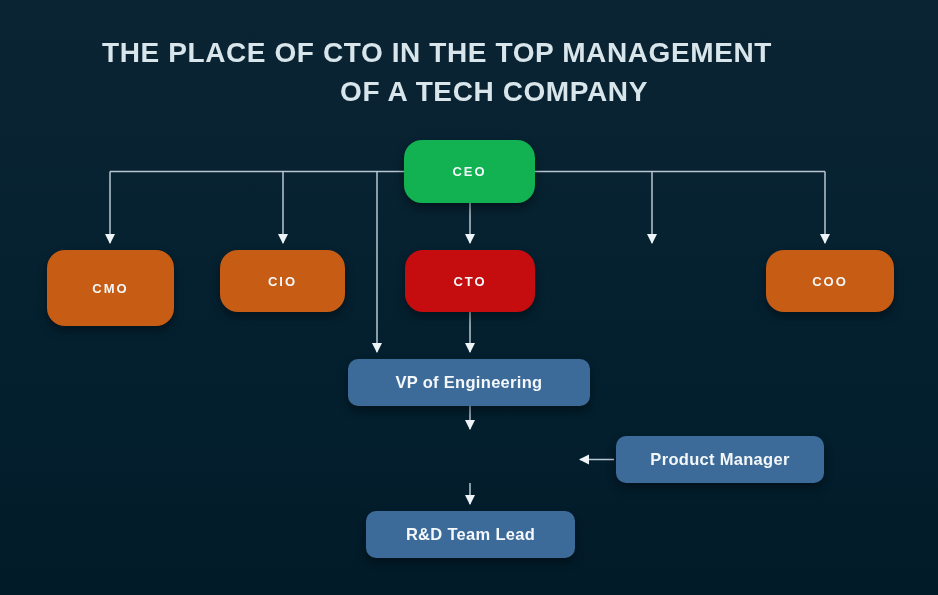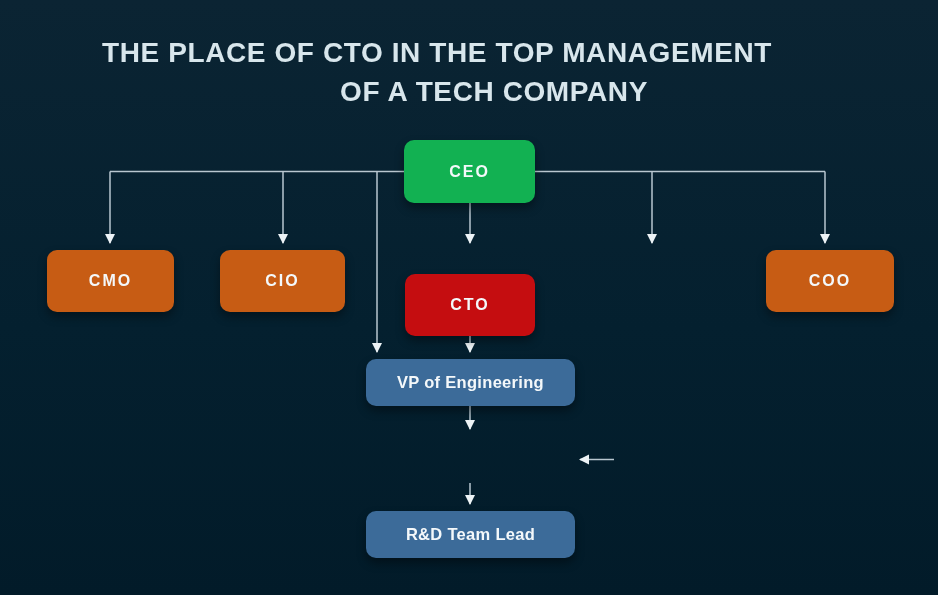--- a/index.html
+++ b/index.html
@@ -48,39 +48,39 @@
   .node {
     position: absolute;
     z-index: 2;
     display: flex;
     align-items: center;
     justify-content: center;
     color: var(--box-text);
     box-shadow: 0 5px 10px rgba(0,0,0,0.38);
   }
   .node-clevel {
-    border-radius: 10px;
-    font-size: 16px;
+    border-radius: 18px;
+    font-size: 13px;
     font-weight: 700;
     letter-spacing: 2px;
   }
   .node-sub {
     border-radius: 10px;
     font-size: 16.5px;
     font-weight: 700;
     letter-spacing: 0.3px;
   }
 
   .n-ceo { left: 404px; top: 140px; width: 131px; height: 63px; }
-  .n-cmo { left: 47px;  top: 250px; width: 127px; height: 62px; }
+  .n-cmo { left: 47px;  top: 250px; width: 127px; height: 76px; }
   .n-cio { left: 220px; top: 250px; width: 125px; height: 62px; }
-  .n-cto { left: 405px; top: 250px; width: 130px; height: 62px; margin-top: 24px; }
+  .n-cto { left: 405px; top: 250px; width: 130px; height: 62px; }
   .n-cpo { left: 589px; top: 250px; width: 127px; height: 62px; }
   .n-coo { left: 766px; top: 250px; width: 128px; height: 62px; }
-  .n-vp  { left: 366px; top: 359px; width: 209px; height: 47px; }
+  .n-vp  { left: 348px; top: 359px; width: 242px; height: 47px; }
   .n-td  { left: 366px; top: 436px; width: 209px; height: 47px; }
   .n-pm  { left: 616px; top: 436px; width: 208px; height: 47px; }
   .n-rd  { left: 366px; top: 511px; width: 209px; height: 47px; }
 </style>
 </head>
 <body>
 
 <div class="stage">
 
   <div class="title">
@@ -126,18 +126,21 @@
 
   <div class="node node-clevel n-coo" style="background-color: rgb(199, 92, 20);">
     <span>COO</span>
   </div>
 
   <div class="node node-sub n-vp" style="background-color: rgb(60, 107, 153);">
     <span>VP of Engineering</span>
   </div>
 
 
+  <div class="node node-sub n-pm" style="background-color: rgb(60, 107, 153);">
+    <span>Product Manager</span>
+  </div>
 
   <div class="node node-sub n-rd" style="background-color: rgb(60, 107, 153);">
     <span>R&amp;D Team Lead</span>
   </div>
 
 </div>
 
 </body></html>

